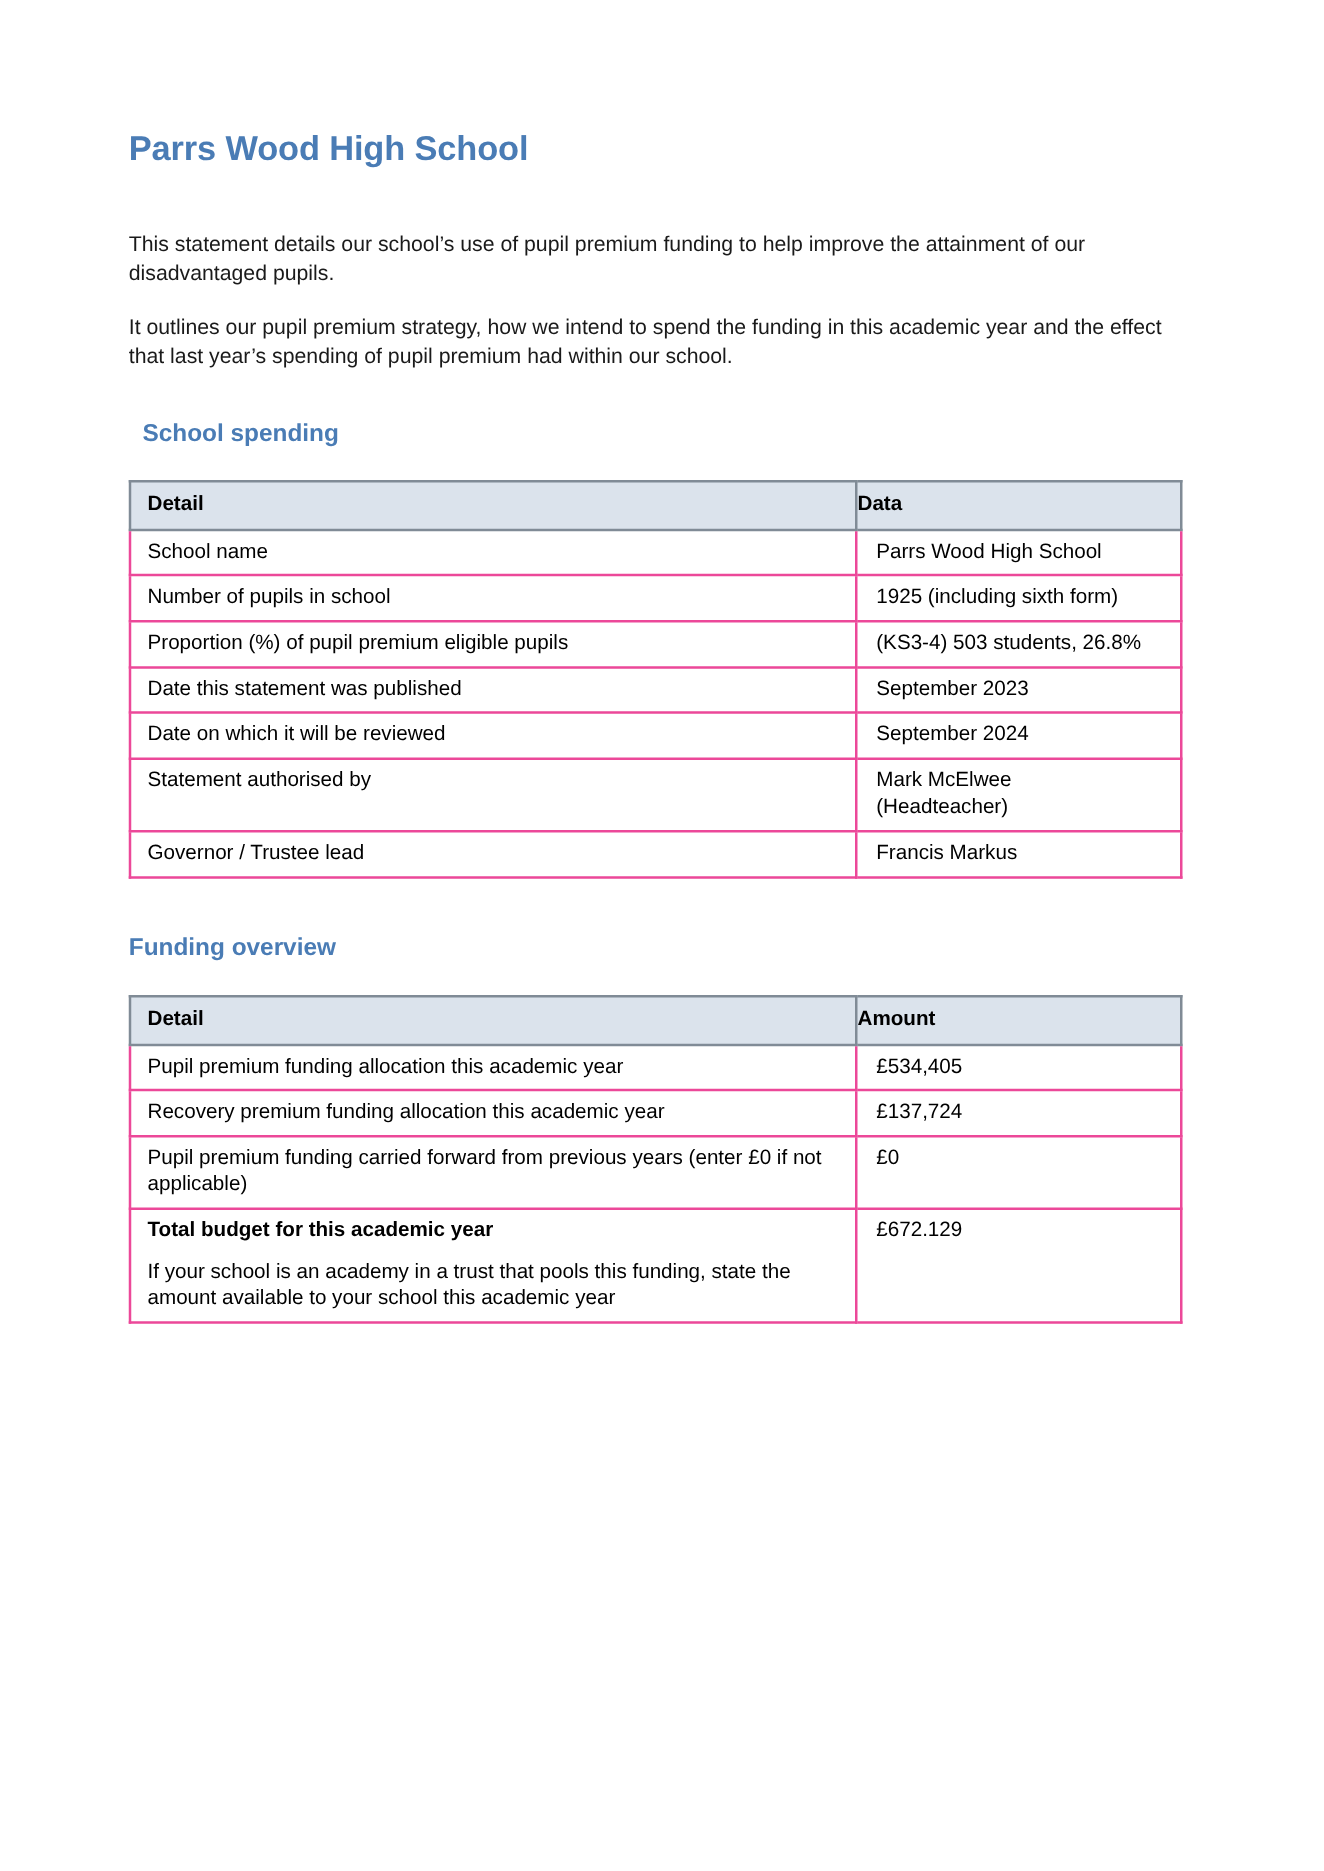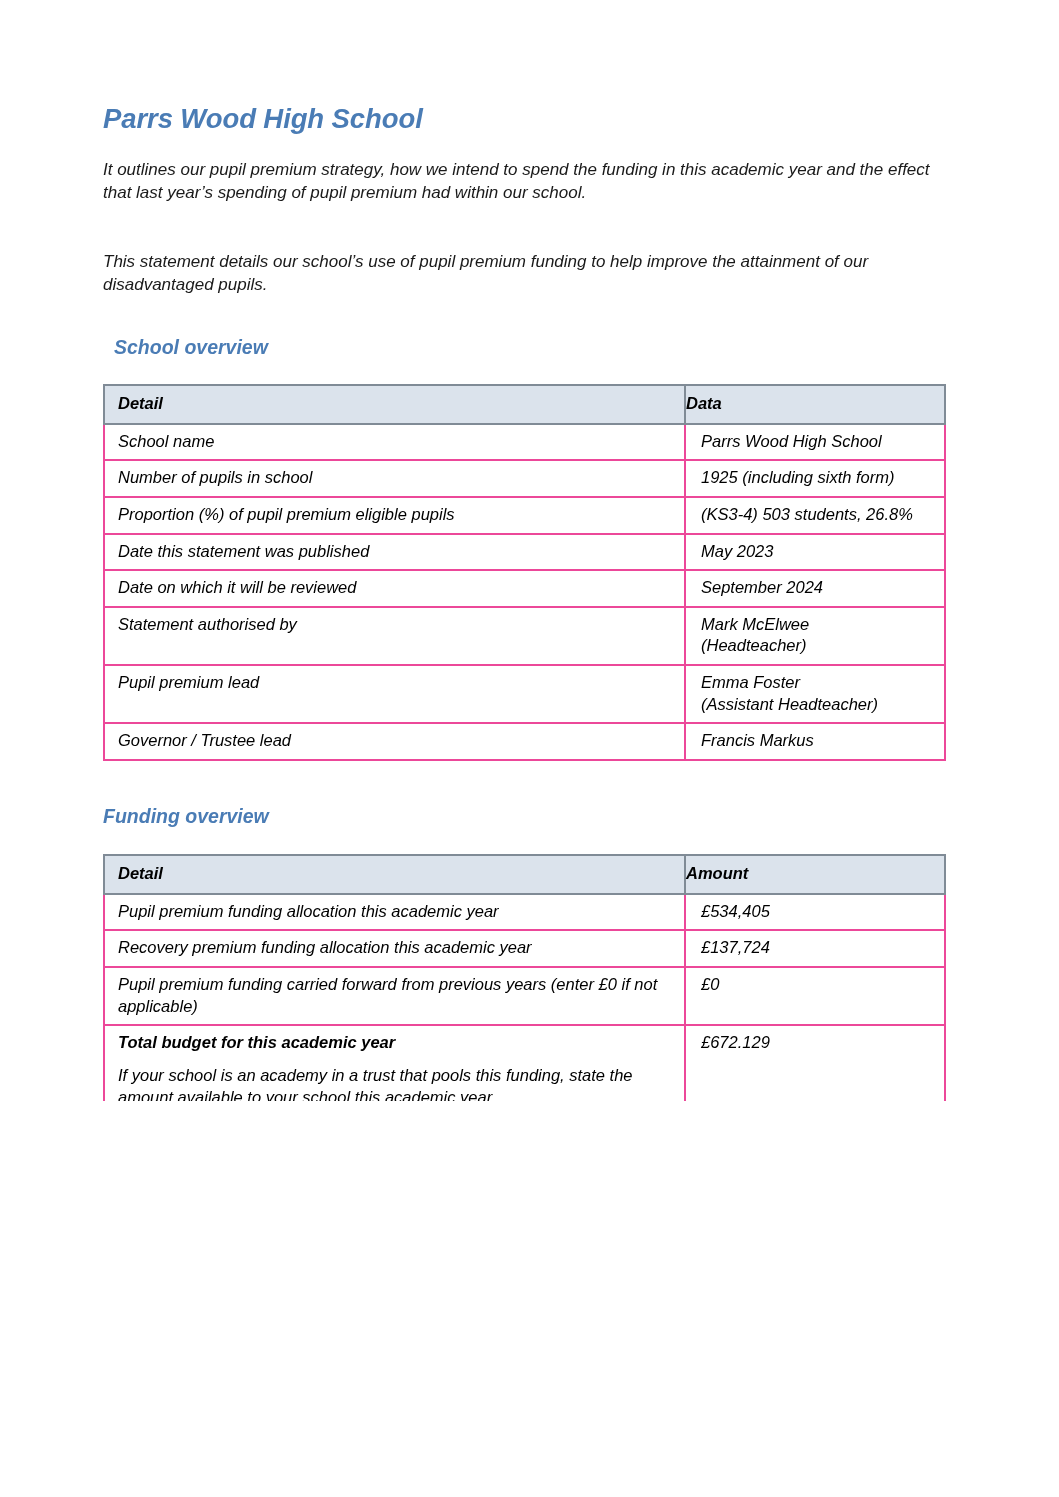--- a/index.html
+++ b/index.html
@@ -13,21 +13,20 @@
     color: #000000;
   }
   .page {
     position: relative;
     width: 1059px;
     height: 1101px;
     background: #ffffff;
     margin: 0 auto;
     overflow: hidden;
     box-sizing: border-box;
-    font-style: italic;
   }
   .content {
     position: absolute;
     left: 103px;
     top: 0;
     width: 856px;
   }
 
   
   .doc-title {
@@ -114,24 +113,24 @@
 </head>
 <body>
 
 <div class="page">
   <div class="content">
 
     <h1 class="doc-title">
       <span class="line">Parrs Wood High School</span>
     </h1>
 
+    <p class="intro first">This statement details our school’s use of pupil premium funding to help improve the attainment of our disadvantaged pupils.</p>
     <p class="intro second">It outlines our pupil premium strategy, how we intend to spend the funding in this academic year and the effect that last year’s spending of pupil premium had within our school.</p>
-    <p class="intro first">This statement details our school’s use of pupil premium funding to help improve the attainment of our disadvantaged pupils.</p>
-
-    <h2 class="section-heading school">School overview</h2>
+
+    <h2 class="section-heading school">School spending</h2>
 
     <table class="doc-table school-table">
       <colgroup>
         <col class="col-detail">
         <col class="col-data">
       </colgroup>
       <thead>
         <tr>
           <th>Detail</th>
           <th class="data-head">Data</th>
@@ -145,33 +144,29 @@
         <tr>
           <td>Number of pupils in school</td>
           <td class="cell-data">1925 (including sixth form)</td>
         </tr>
         <tr>
           <td>Proportion (%) of pupil premium eligible pupils</td>
           <td class="cell-data">(KS3-4) 503 students, 26.8%</td>
         </tr>
         <tr>
           <td>Date this statement was published</td>
-          <td class="cell-data">May 2023</td>
+          <td class="cell-data">September 2023</td>
         </tr>
         <tr>
           <td>Date on which it will be reviewed</td>
           <td class="cell-data">September 2024</td>
         </tr>
         <tr>
           <td class="tall-1">Statement authorised by</td>
           <td class="cell-data tall-1"><span>Mark McElwee</span><br><span>(Headteacher)</span></td>
-        </tr>
-        <tr>
-          <td class="tall-2">Pupil premium lead</td>
-          <td class="cell-data tall-2"><span>Emma Foster</span><br><span>(Assistant Headteacher)</span></td>
         </tr>
         <tr>
           <td>Governor / Trustee lead</td>
           <td class="cell-data">Francis Markus</td>
         </tr>
       </tbody>
     </table>
 
     <h2 class="section-heading funding">Funding overview</h2>
 

